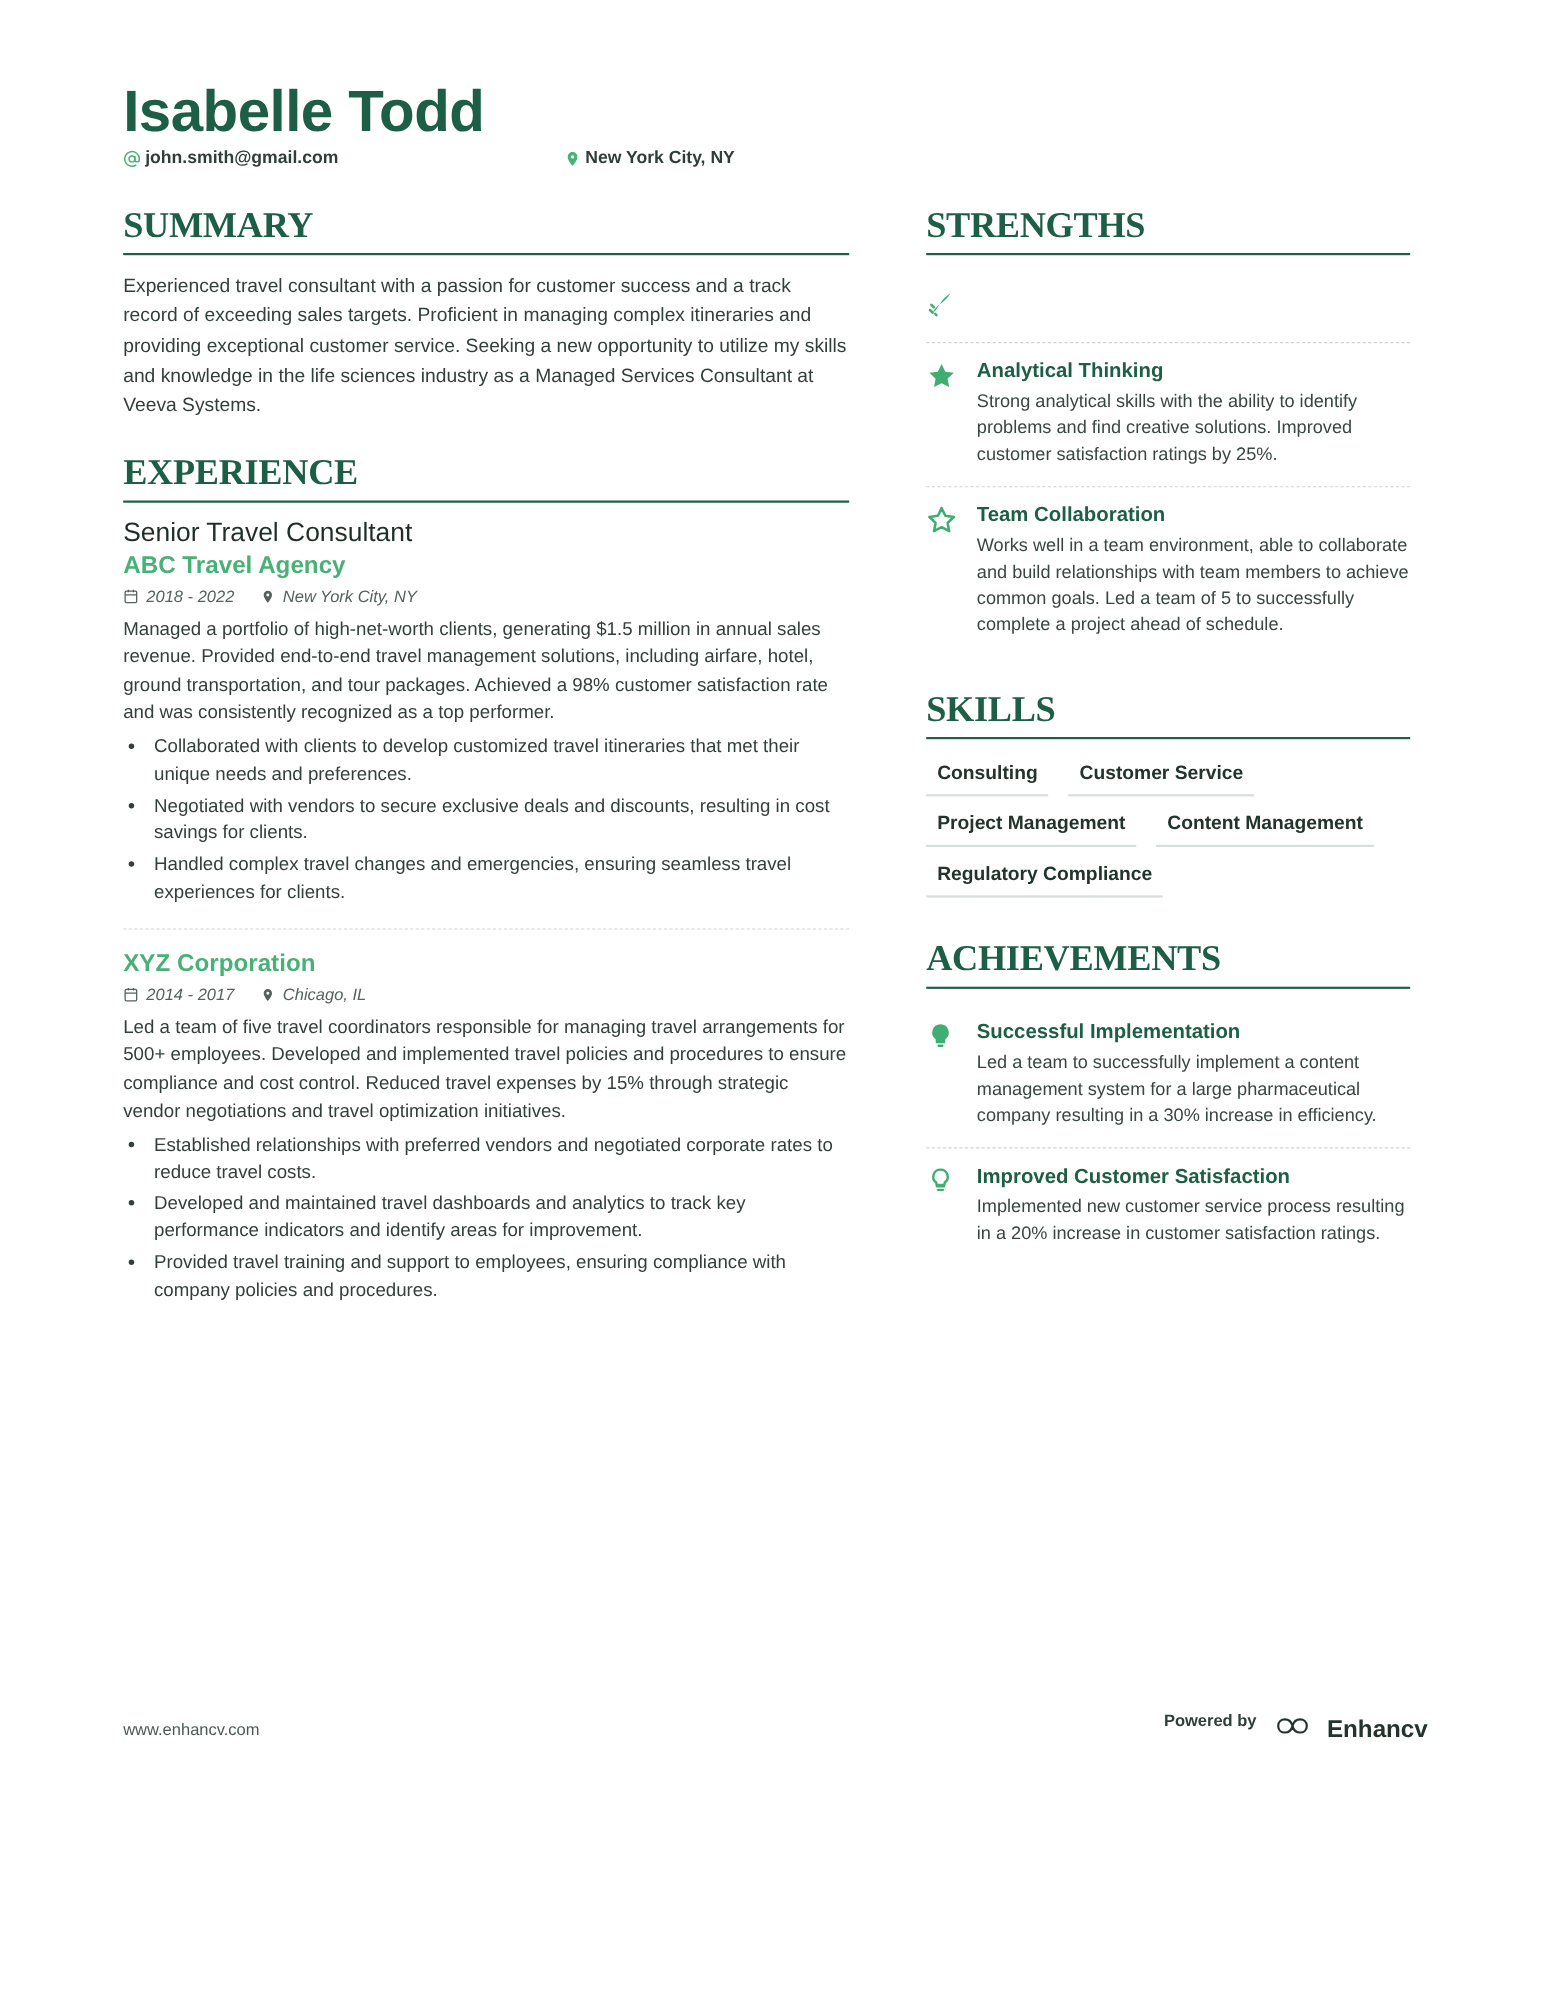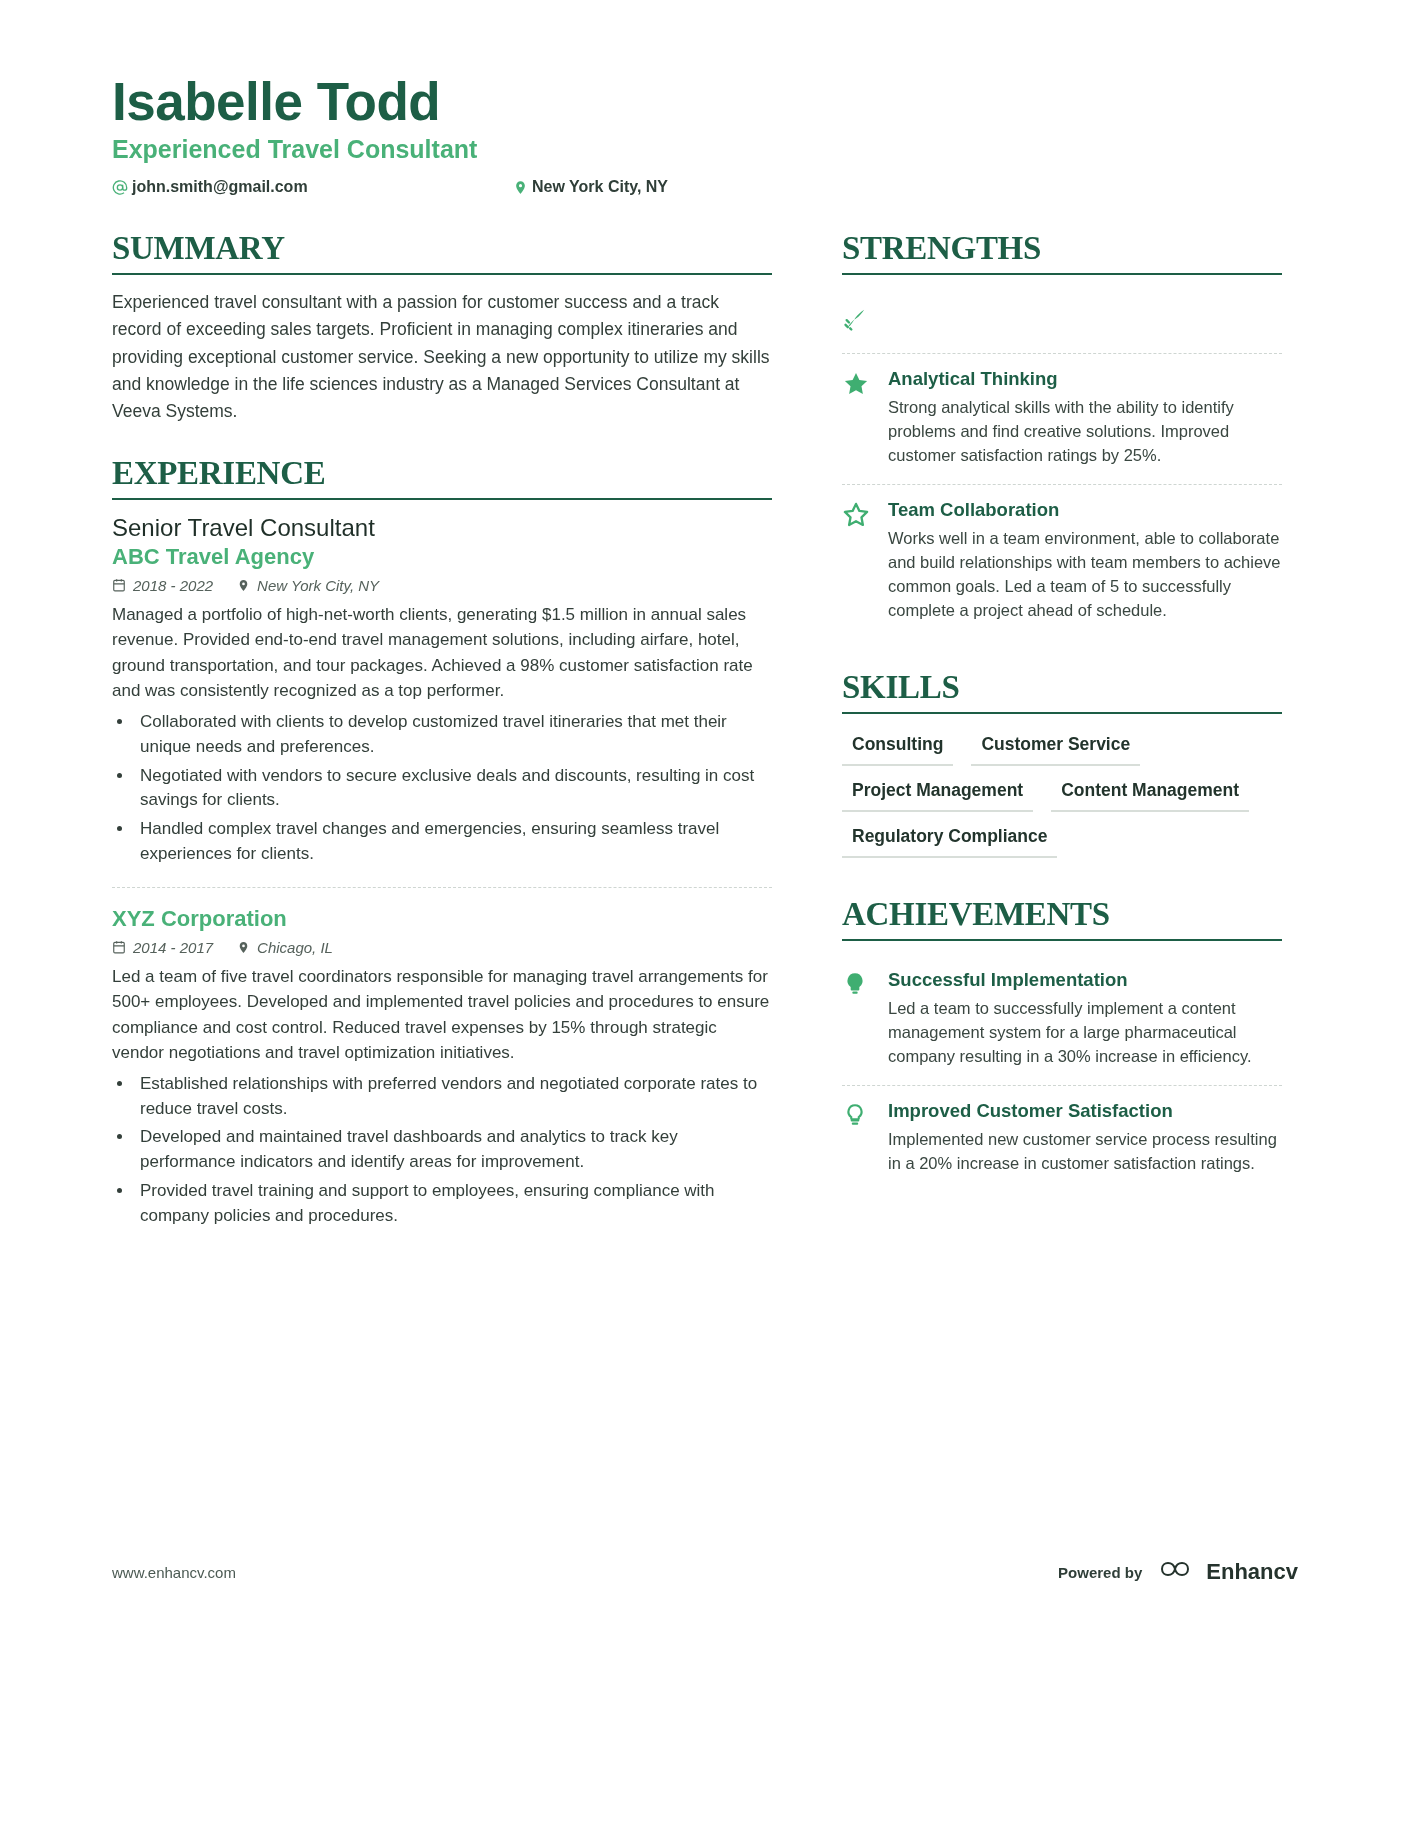--- a/index.html
+++ b/index.html
@@ -184,42 +184,40 @@
     right: 112px;
     bottom: 48px;
     display: flex;
     align-items: center;
     justify-content: space-between;
     font-size: 15px;
     color: #4b5a53;
   }
   .powered {
     display: flex;
-    align-items: center;
     gap: 12px;
     font-weight: bold;
     color: #2f3e38;
   }
   .brand {
     display: flex;
     align-items: center;
     gap: 10px;
     font-size: 22px;
     font-weight: bold;
     color: #25332d;
   }
 </style>
 </head>
 <body>
 
 <div class="page">
 
   <div class="header">
     <h1 class="name">Isabelle Todd</h1>
-    <div class="headline">Experienced Travel Consultant</div>
     <div class="contact-row">
       <div class="contact-item email">
         <span class="contact-icon">
           <svg width="17" height="17" viewBox="0 0 24 24" fill="none" stroke="currentColor" stroke-width="2">
             <circle cx="12" cy="12" r="4"></circle>
             <path d="M16 8v5a3 3 0 0 0 6 0v-1a10 10 0 1 0-4 8"></path>
           </svg>
         </span>
         <span>john.smith@gmail.com</span>
       </div>

